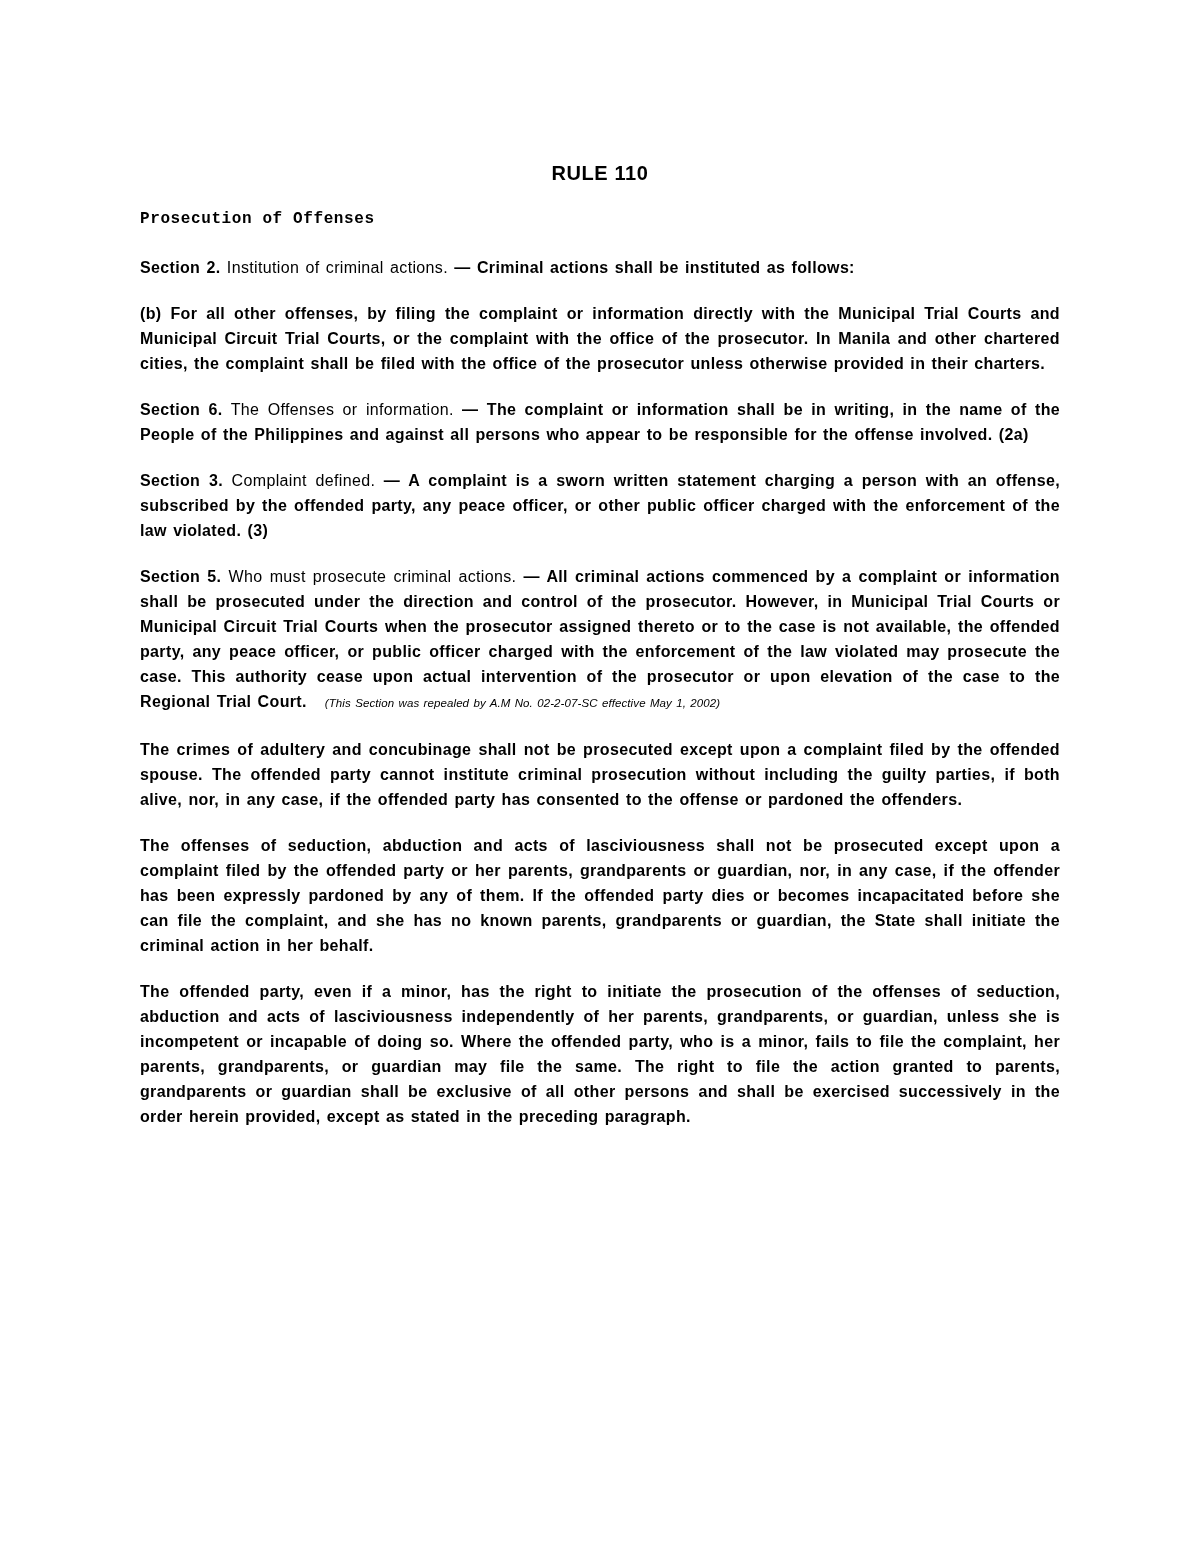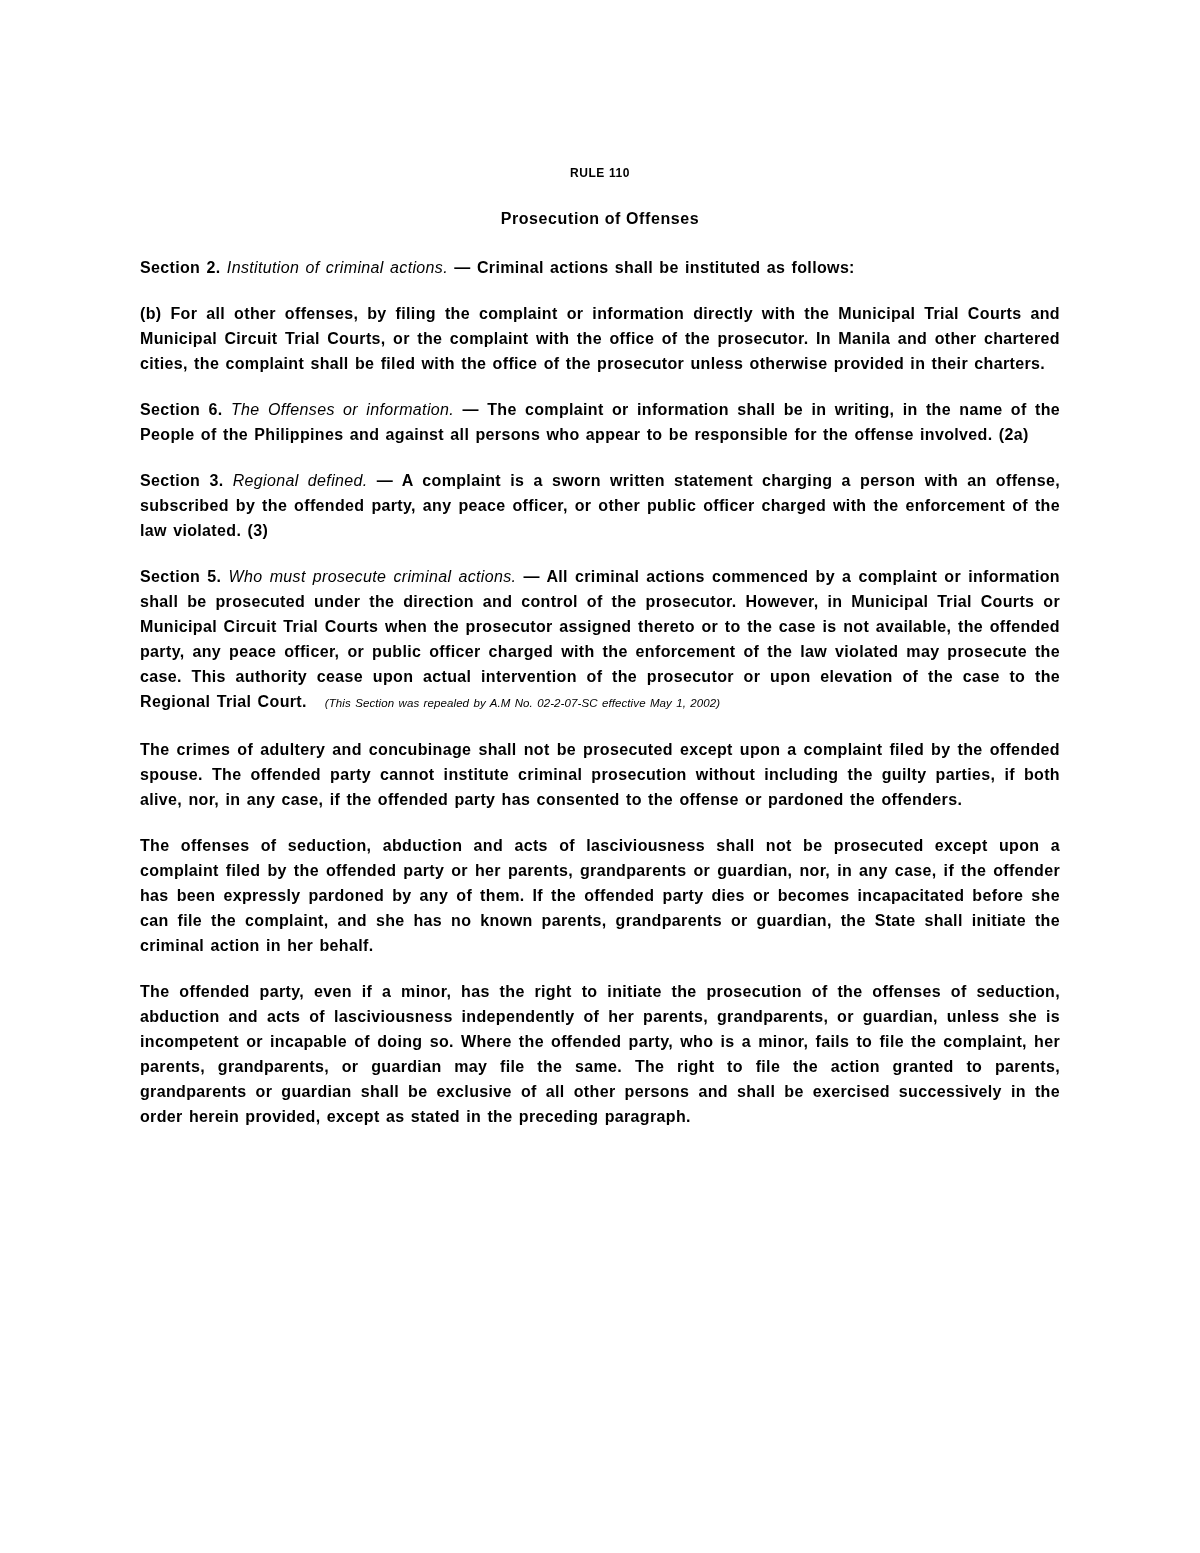--- a/index.html
+++ b/index.html
@@ -12,68 +12,69 @@
     width: 1200px;
     height: 1553px;
     box-sizing: border-box;
     padding: 163px 140px 0 140px;
     background: #ffffff;
     color: #000000;
     font-family: "Liberation Sans", sans-serif;
     overflow: hidden;
   }
   .doc-title {
-    font-size: 12px;
+    font-size: 20px;
     font-weight: 700;
     text-align: center;
     letter-spacing: 0.6px;
     margin: 0 0 26px 0;
     line-height: 20px;
   }
   .doc-subtitle {
     font-size: 16px;
     font-weight: 700;
-    text-align: center;
+    text-align: left;
     letter-spacing: 0.6px;
     margin: 0 0 26px 0;
     line-height: 20px;
+    font-family: Liberation Mono, monospace;
   }
   .doc-body {
     width: 920px;
   }
   .para {
     font-size: 16px;
     line-height: 25px;
     letter-spacing: 0.35px;
     word-spacing: 1.5px;
     text-align: justify;
     margin: 0 0 21px 0;
   }
   .seg-regular { font-weight: 700; font-style: normal; }
   .seg-bold { font-weight: 700; font-style: normal; }
-  .seg-italic { font-style: italic; font-weight: 400; }
+  .seg-italic { font-weight: 400; }
   .seg-small-italic {
     font-style: italic;
     font-weight: 400;
     font-size: 11.5px;
     letter-spacing: 0.1px;
     word-spacing: 1px;
     padding-left: 18px;
     white-space: normal;
   }
 </style>
 </head>
 <body>
 
 <div class="page" style="background: rgb(255, 255, 255); color: rgb(0, 0, 0);">
   <h1 class="doc-title">RULE 110</h1>
   <h2 class="doc-subtitle">Prosecution of Offenses</h2>
   <div class="doc-body">
       <p class="para"><span class="seg-bold">Section 2.</span><span class="seg-italic"> Institution of criminal actions.</span><span class="seg-regular"> — Criminal actions shall be instituted as follows:</span></p>
       <p class="para"><span class="seg-regular">(b) For all other offenses, by filing the complaint or information directly with the Municipal Trial Courts and Municipal Circuit Trial Courts, or the complaint with the office of the prosecutor. In Manila and other chartered cities, the complaint shall be filed with the office of the prosecutor unless otherwise provided in their charters.</span></p>
       <p class="para"><span class="seg-bold">Section 6.</span><span class="seg-italic"> The Offenses or information.</span><span class="seg-regular"> — The complaint or information shall be in writing, in the name of the People of the Philippines and against all persons who appear to be responsible for the offense involved. (2a)</span></p>
-      <p class="para"><span class="seg-bold">Section 3.</span><span class="seg-italic"> Regional defined.</span><span class="seg-regular"> — A complaint is a sworn written statement charging a person with an offense, subscribed by the offended party, any peace officer, or other public officer charged with the enforcement of the law violated. (3)</span></p>
+      <p class="para"><span class="seg-bold">Section 3.</span><span class="seg-italic"> Complaint defined.</span><span class="seg-regular"> — A complaint is a sworn written statement charging a person with an offense, subscribed by the offended party, any peace officer, or other public officer charged with the enforcement of the law violated. (3)</span></p>
       <p class="para"><span class="seg-bold">Section 5.</span><span class="seg-italic"> Who must prosecute criminal actions.</span><span class="seg-regular"> — All criminal actions commenced by a complaint or information shall be prosecuted under the direction and control of the prosecutor. However, in Municipal Trial Courts or Municipal Circuit Trial Courts when the prosecutor assigned thereto or to the case is not available, the offended party, any peace officer, or public officer charged with the enforcement of the law violated may prosecute the case. This authority cease upon actual intervention of the prosecutor or upon elevation of the case to the Regional Trial Court.</span><span class="seg-small-italic">(This Section was repealed by A.M No. 02-2-07-SC effective May 1, 2002)</span></p>
       <p class="para"><span class="seg-regular">The crimes of adultery and concubinage shall not be prosecuted except upon a complaint filed by the offended spouse. The offended party cannot institute criminal prosecution without including the guilty parties, if both alive, nor, in any case, if the offended party has consented to the offense or pardoned the offenders.</span></p>
       <p class="para"><span class="seg-regular">The offenses of seduction, abduction and acts of lasciviousness shall not be prosecuted except upon a complaint filed by the offended party or her parents, grandparents or guardian, nor, in any case, if the offender has been expressly pardoned by any of them. If the offended party dies or becomes incapacitated before she can file the complaint, and she has no known parents, grandparents or guardian, the State shall initiate the criminal action in her behalf.</span></p>
       <p class="para"><span class="seg-regular">The offended party, even if a minor, has the right to initiate the prosecution of the offenses of seduction, abduction and acts of lasciviousness independently of her parents, grandparents, or guardian, unless she is incompetent or incapable of doing so. Where the offended party, who is a minor, fails to file the complaint, her parents, grandparents, or guardian may file the same. The right to file the action granted to parents, grandparents or guardian shall be exclusive of all other persons and shall be exercised successively in the order herein provided, except as stated in the preceding paragraph.</span></p>
     </div>
 </div>
 
 </body></html>

